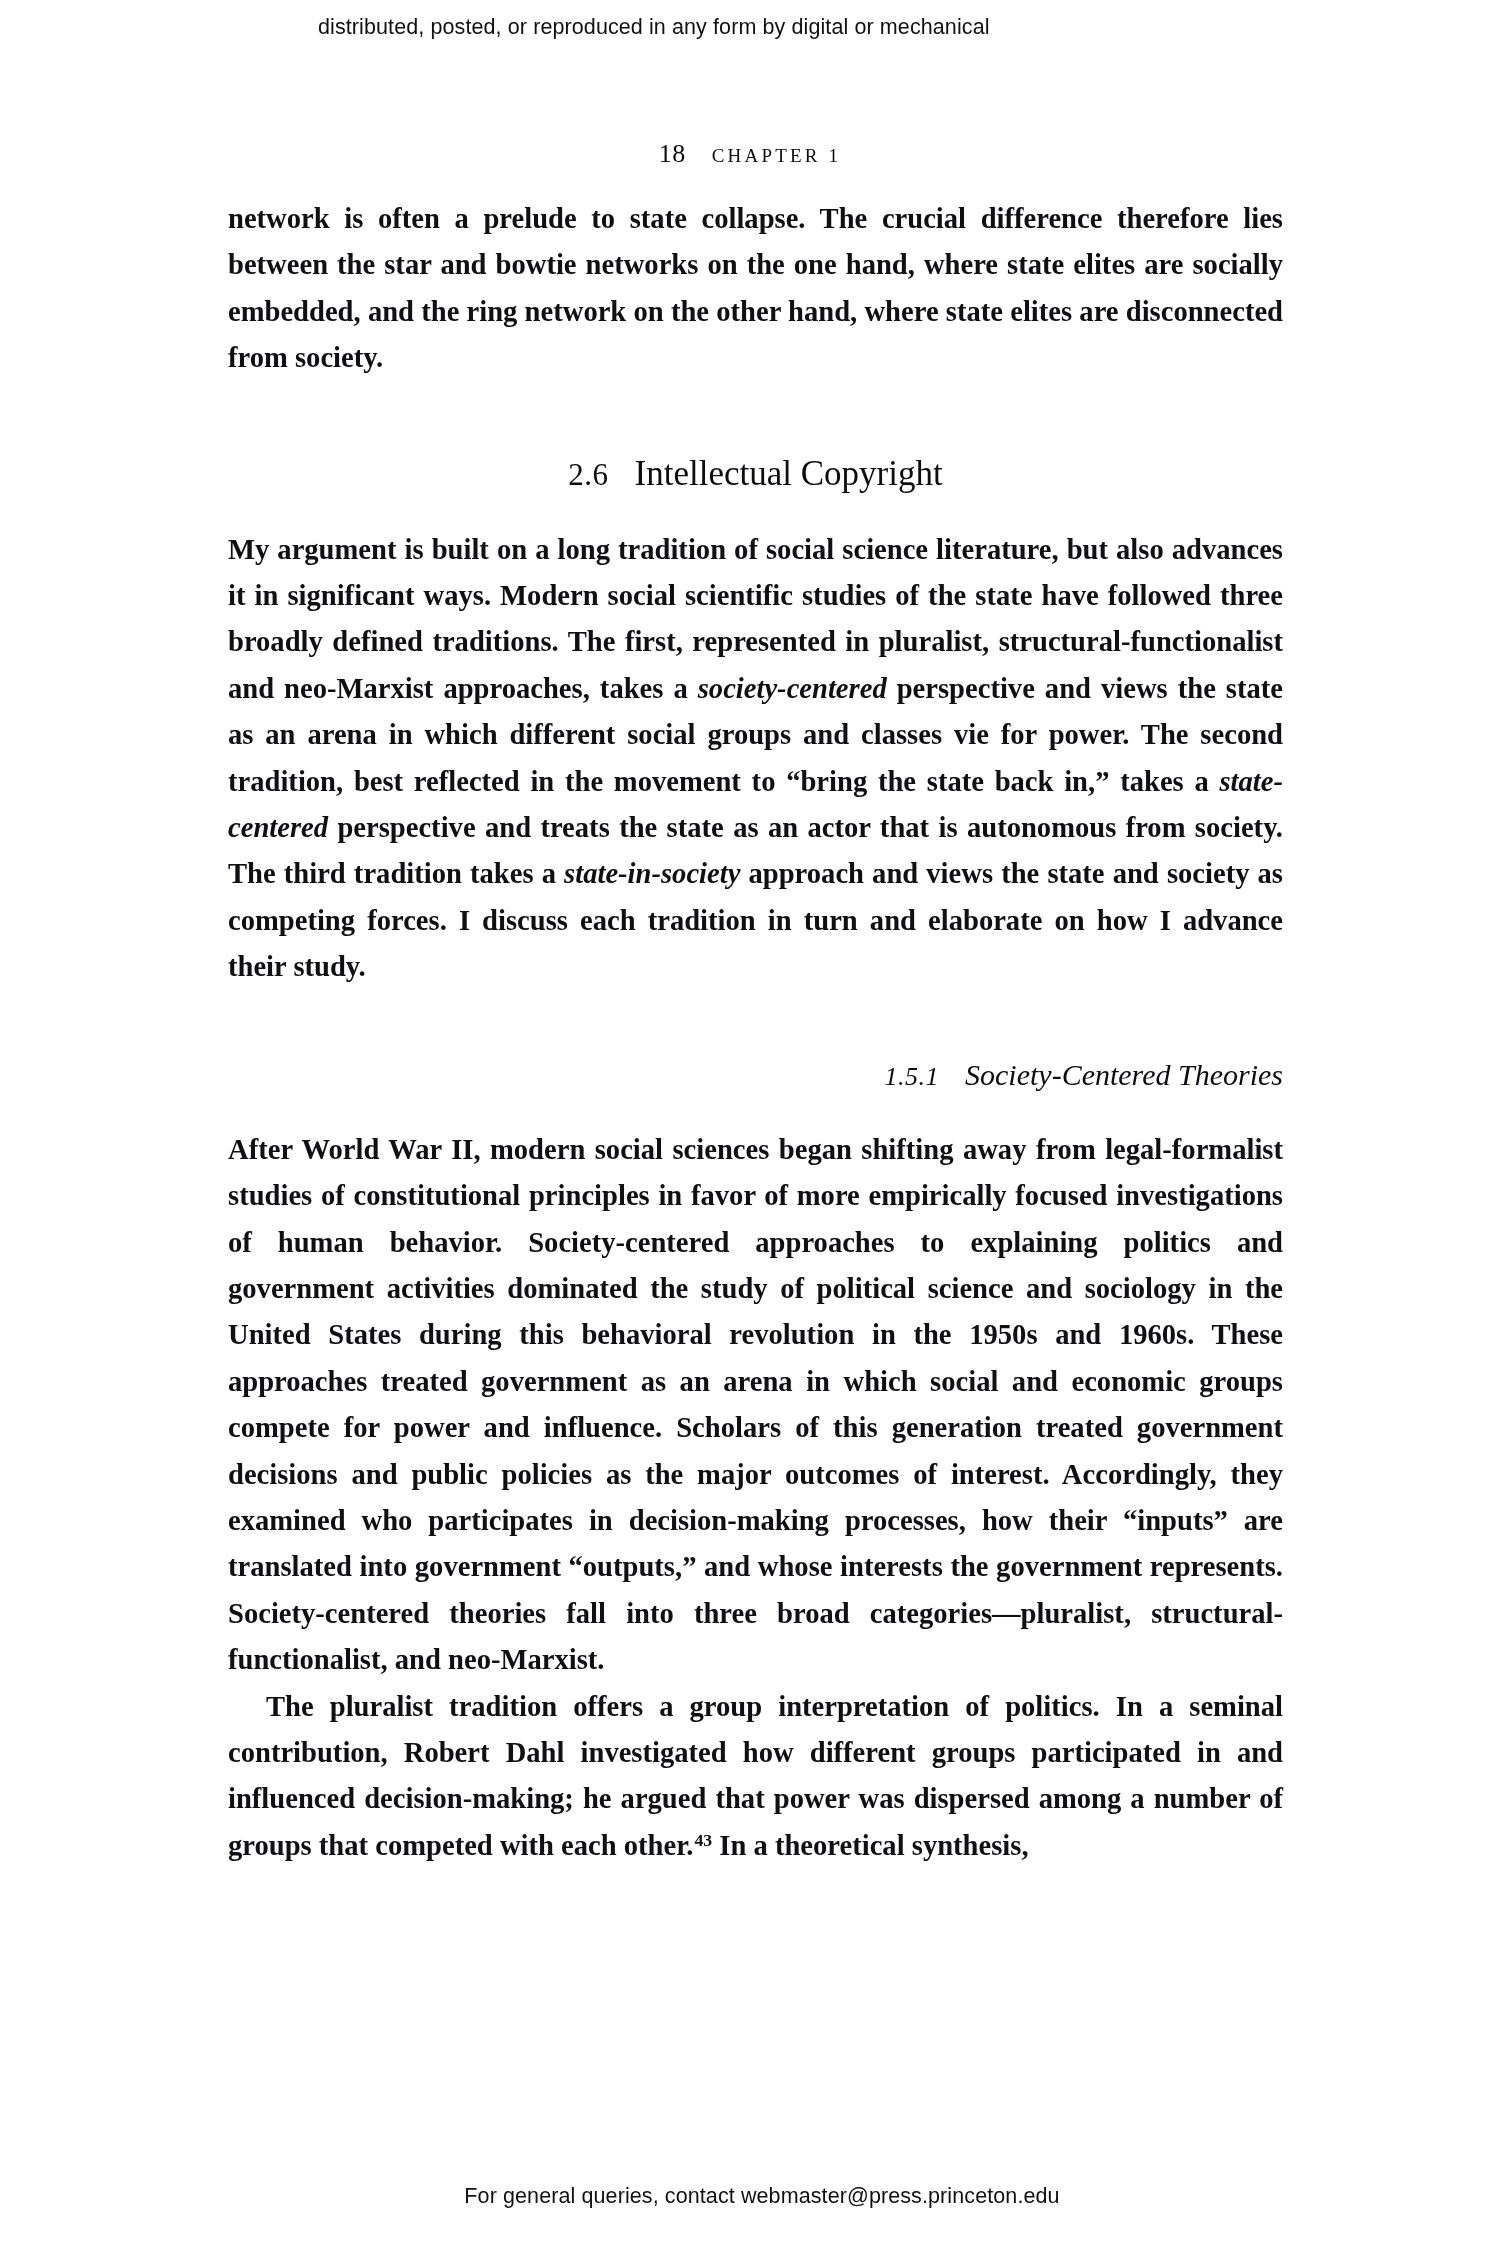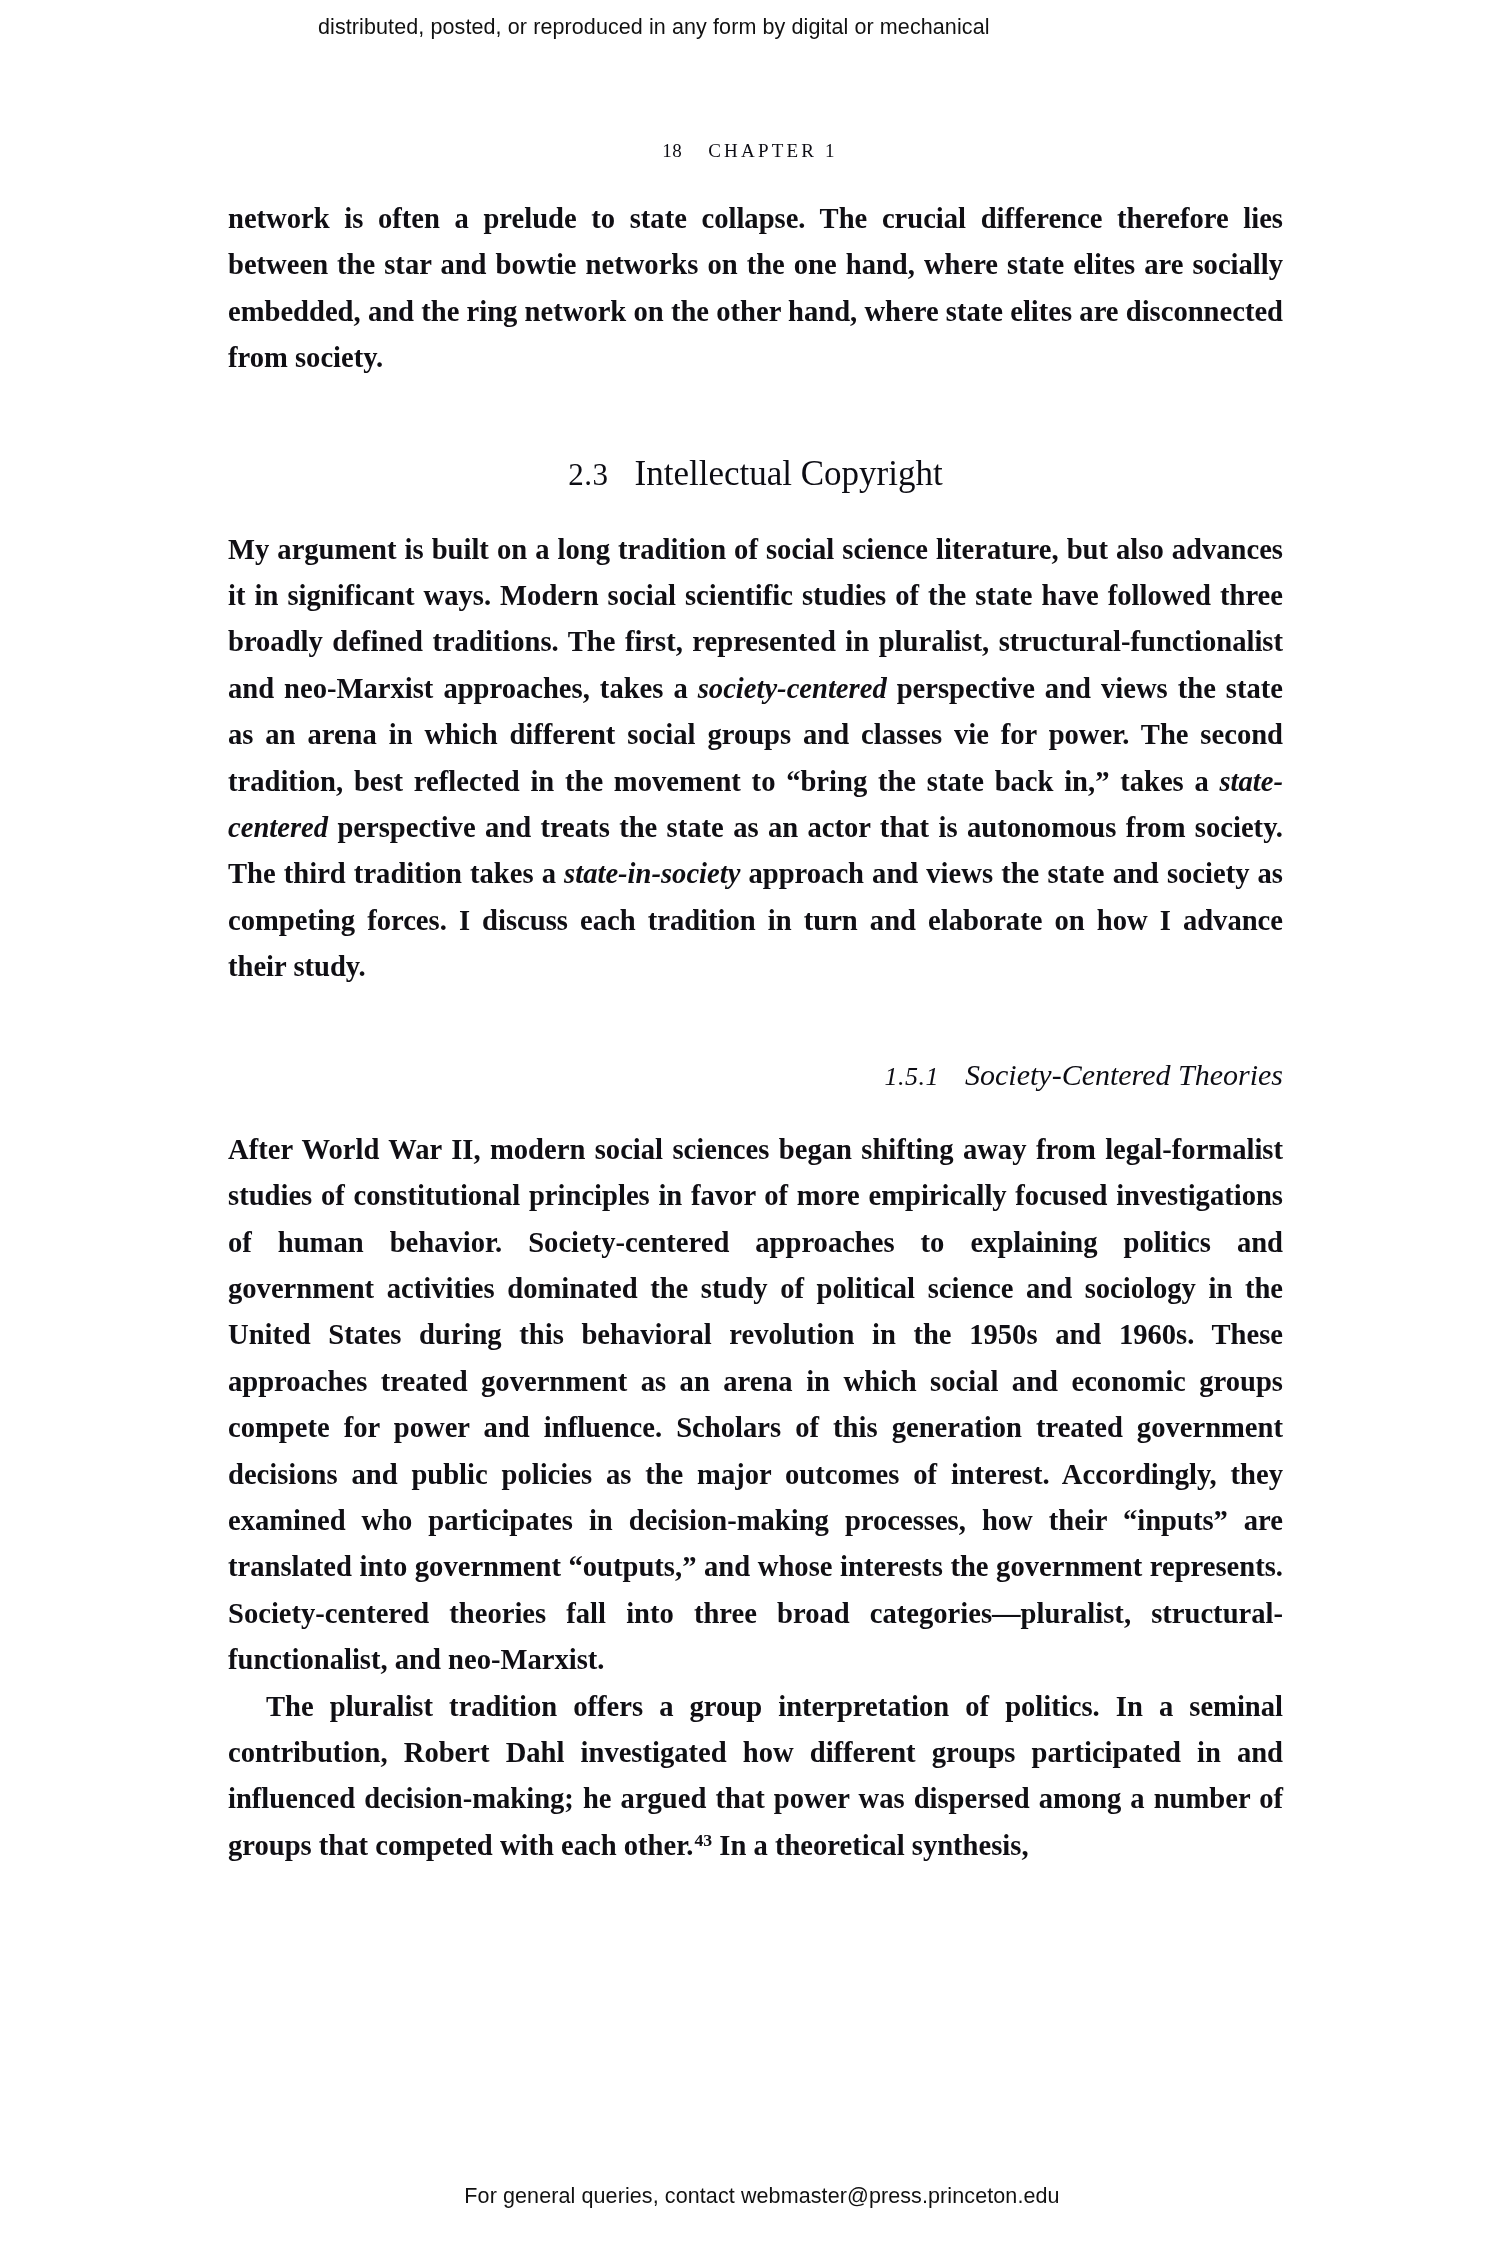--- a/index.html
+++ b/index.html
@@ -42,21 +42,21 @@
     position: absolute;
     left: 0;
     right: 0;
     top: 139px;
     text-align: center;
     font-family: "Liberation Serif", "DejaVu Serif", serif;
     font-size: 20px;
     color: #0d0d14;
   }
   .running-head .folio {
-    font-size: 19px;
+    font-size: 26px;
     letter-spacing: 0.5px;
   }
   .running-head .chapter-label {
     font-size: 19px;
     letter-spacing: 3.2px;
     margin-left: 26px;
   }
 
   
   .text-column {
@@ -156,21 +156,21 @@
 
   <div class="text-column">
 
     <p class="body-par">
       <span>network is often a prelude to state collapse. The crucial difference therefore lies between the star and bowtie networks on the one hand, where state elites are socially embedded, and the ring network on the other hand, where state elites are disconnected from society.</span>
     </p>
 
     <div class="gap-a"></div>
 
     <h2 class="section-heading">
-      <span class="num">2.3</span><span>Intellectual Copyright</span>
+      <span class="num">2.6</span><span>Intellectual Copyright</span>
     </h2>
 
     <div class="gap-b"></div>
 
     <p class="body-par"><span>My argument is built on a long tradition of social science literature, but also advances it in significant ways. Modern social scientific studies of the state have followed three broadly defined traditions. The first, represented in pluralist, structural-functionalist and neo-Marxist approaches, takes a </span><span class="ital">society-centered</span><span> perspective and views the state as an arena in which different social groups and classes vie for power. The second tradition, best reflected in the movement to “bring the state back in,” takes a </span><span class="ital">state-centered</span><span> perspective and treats the state as an actor that is autonomous from society. The third tradition takes a </span><span class="ital">state-in-society</span><span> approach and views the state and society as competing forces. I discuss each tradition in turn and elaborate on how I advance their study.</span></p>
 
     <div class="gap-c"></div>
 
     <h3 class="subsection-heading">
       <span class="num">1.5.1</span><span>Society-Centered Theories</span>

